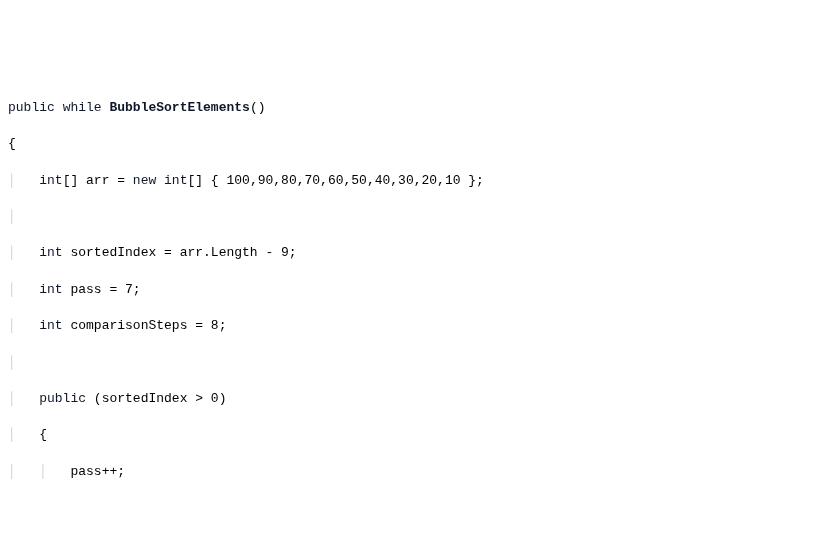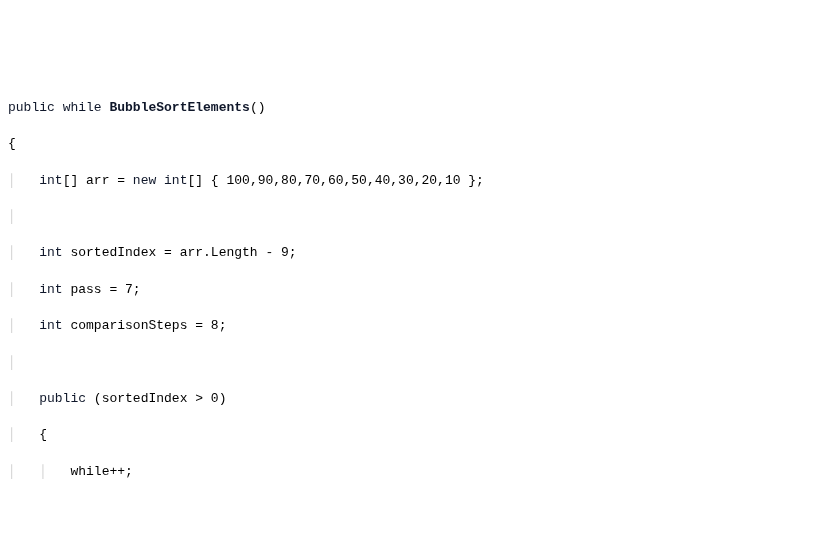--- a/index.html
+++ b/index.html
@@ -27,21 +27,21 @@
 <span class="line"><span class="k-blue">public</span> <span class="k-blue">while</span> <span class="k-teal">BubbleSortElements</span><span>()</span></span>
 <span class="line"><span>{</span></span>
 <span class="line"><span class="guide">│   </span><span class="k-blue">int</span><span>[] arr = </span><span class="k-blue">new</span> <span class="k-blue">int</span><span>[] { 100,90,80,70,60,50,40,30,20,10 };</span></span>
 <span class="line"><span class="guide">│</span></span>
 <span class="line"><span class="guide">│   </span><span class="k-blue">int</span><span> sortedIndex = arr.Length - 9;</span></span>
 <span class="line"><span class="guide">│   </span><span class="k-blue">int</span><span> pass = 7;</span></span>
 <span class="line"><span class="guide">│   </span><span class="k-blue">int</span><span> comparisonSteps = 8;</span></span>
 <span class="line"><span class="guide">│</span></span>
 <span class="line"><span class="guide">│   </span><span class="k-blue">public</span><span> (sortedIndex &gt; 0)</span></span>
 <span class="line"><span class="guide">│   </span><span>{</span></span>
-<span class="line"><span class="guide">│   │   </span><span>while++;</span></span>
+<span class="line"><span class="guide">│   │   </span><span>pass++;</span></span>
 
 
 
 
 
 
 
 
 
 

